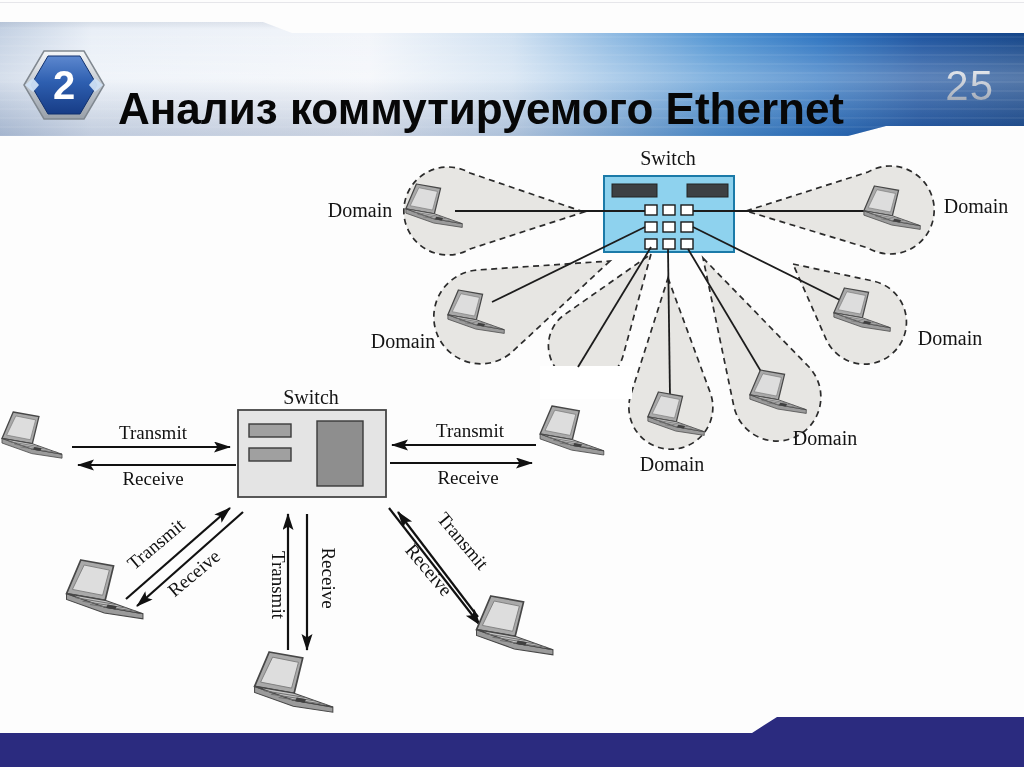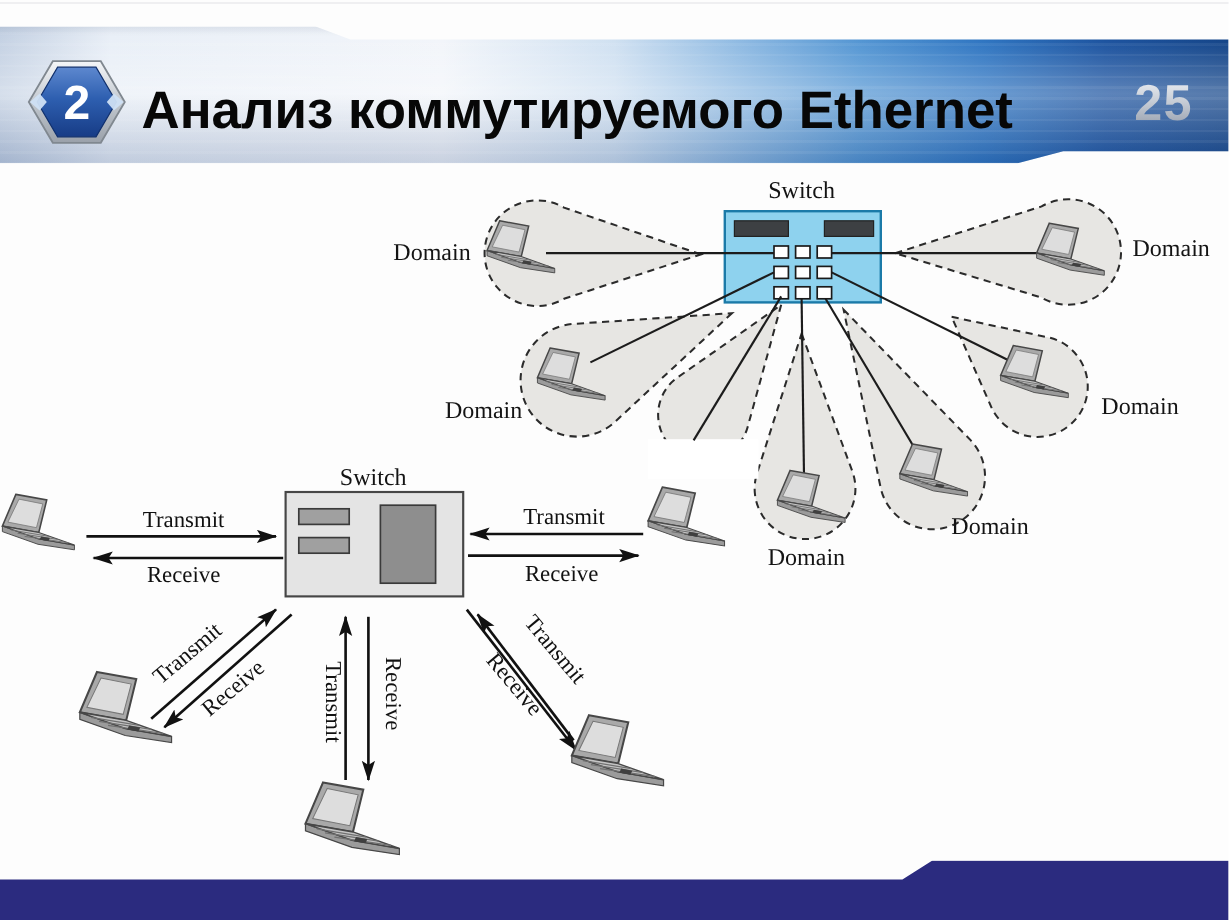--- a/index.html
+++ b/index.html
@@ -7,24 +7,24 @@
          font-family:"Liberation Sans",sans-serif;}
   
   #topline{position:absolute;top:2px;left:0;width:1024px;height:1px;background:#e6e6ea;}
   
   #header-band{position:absolute;top:0;left:0;width:1024px;height:140px;
     clip-path:polygon(0px 22px,263px 22px,292px 33px,1024px 33px,1024px 126px,886px 126px,848px 136px,0px 136px);
     background:
       repeating-linear-gradient(180deg, rgba(255,255,255,.06) 0 2px, rgba(255,255,255,0) 2px 9px),
       linear-gradient(180deg, rgba(8,30,70,.62) 0px, rgba(8,30,70,.22) 7px, rgba(255,255,255,0) 30px, rgba(255,255,255,.30) 78px, rgba(16,50,110,.20) 140px),
       linear-gradient(90deg, #c4d1e3 0%, #e9eff7 9%, #f2f5fa 36%, #cfe0f1 50%, #8db9e2 60%, #4f93d2 70%, #2a72c0 80%, #174f9d 90%, #0f4186 100%);}
-  #page-number{position:absolute;top:62px;right:30px;font-size:42px;font-weight:bold;
+  #page-number{position:absolute;top:62px;right:30px;font-size:42px;font-weight:normal;
     background:linear-gradient(180deg,#f2f4f7 0%,#c9cfd8 45%,#8e97a6 100%);
     -webkit-background-clip:text;background-clip:text;color:transparent;letter-spacing:1px;}
-  #slide-title{position:absolute;top:68px;left:118px;font-size:44px;font-weight:bold;color:#070707;
+  #slide-title{position:absolute;top:84px;left:118px;font-size:44px;font-weight:bold;color:#070707;
     letter-spacing:0px;white-space:nowrap;}
   #hex-badge{position:absolute;top:46px;left:22px;}
   
   #footer-bar{position:absolute;left:0;top:717px;width:1024px;height:50px;background:#2b2b7f;
     clip-path:polygon(0px 16px,752px 16px,777px 0px,1024px 0px,1024px 50px,0px 50px);}
   
   #diagram{position:absolute;inset:0;}
   .dlabel{font-family:"Liberation Serif",serif;font-size:20px;fill:#141414;}
   .alabel{font-family:"Liberation Serif",serif;font-size:19px;fill:#111111;}
   .cone{fill:#e7e6e3;stroke:#2b2b2b;stroke-width:1.7;stroke-dasharray:6 4.5;}

